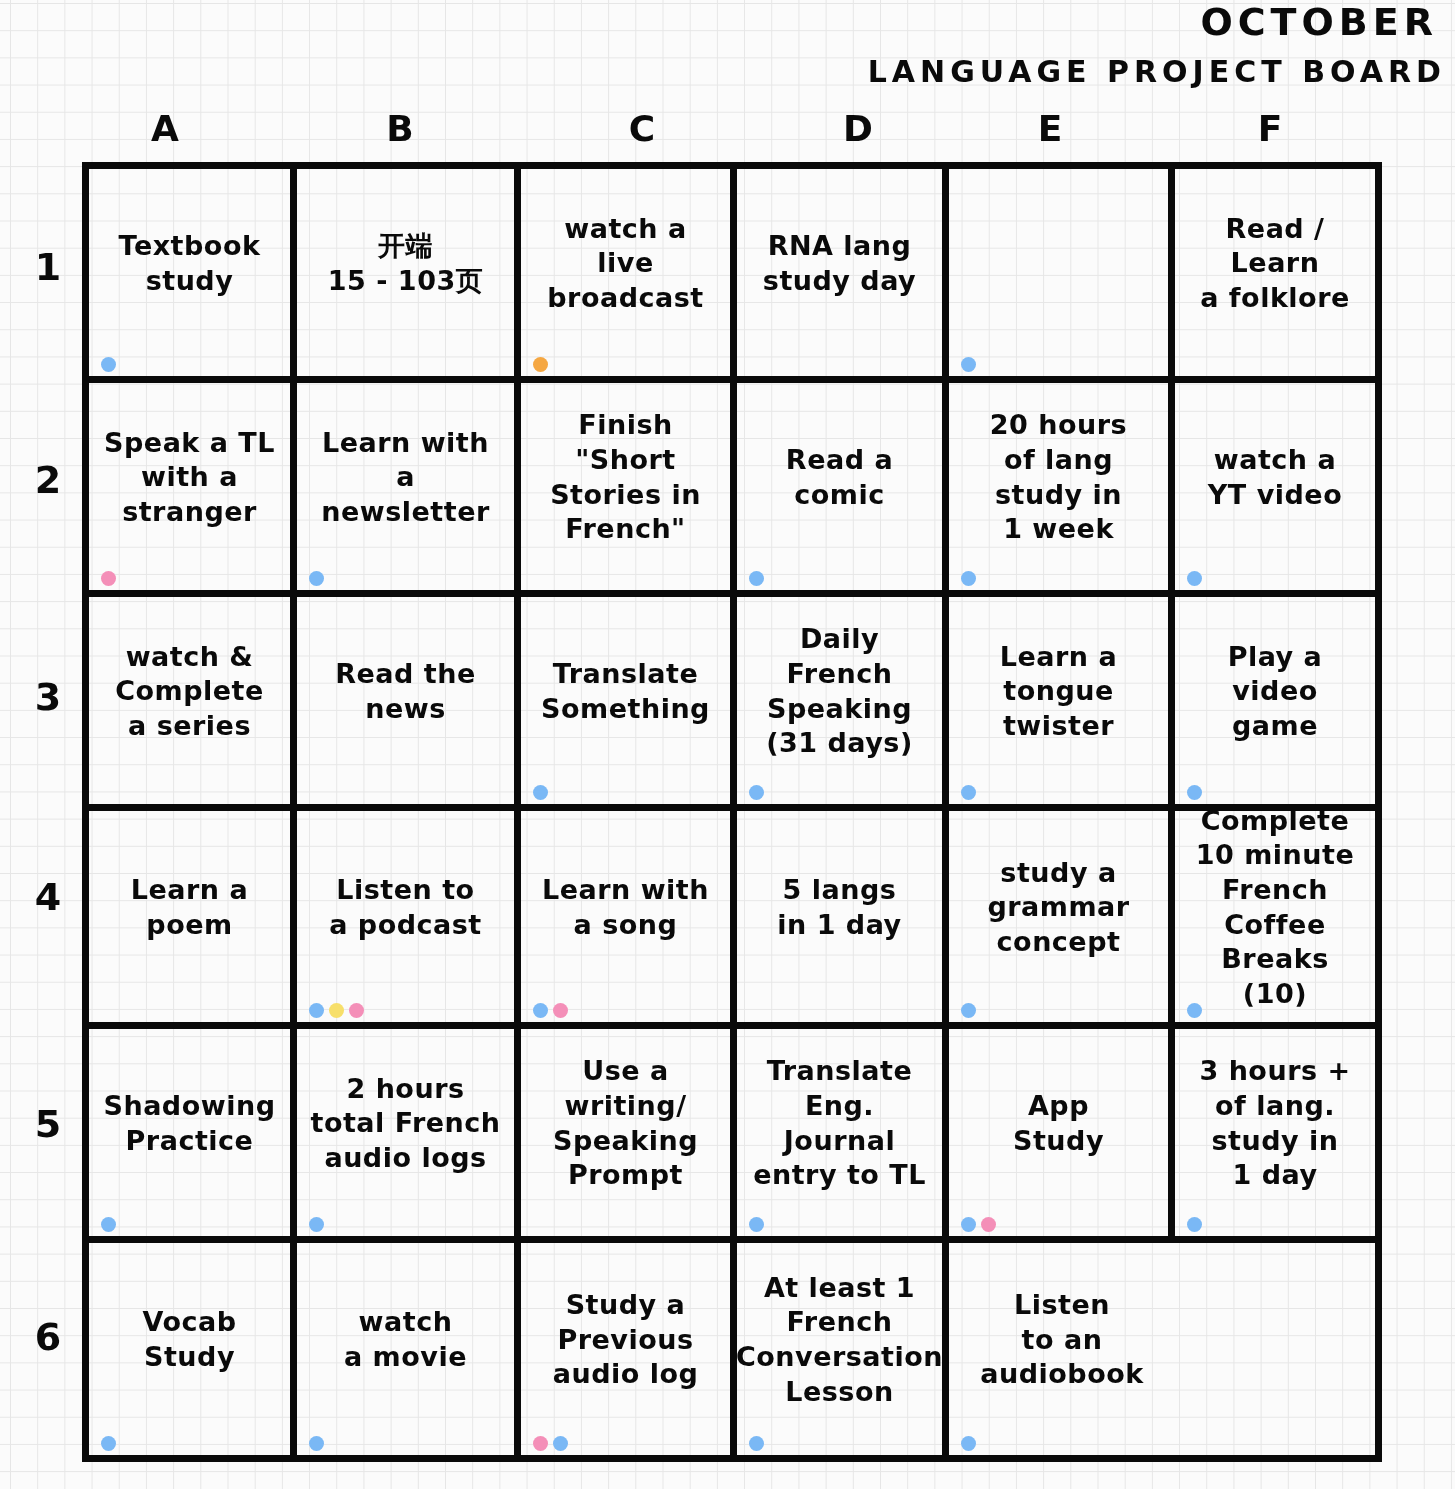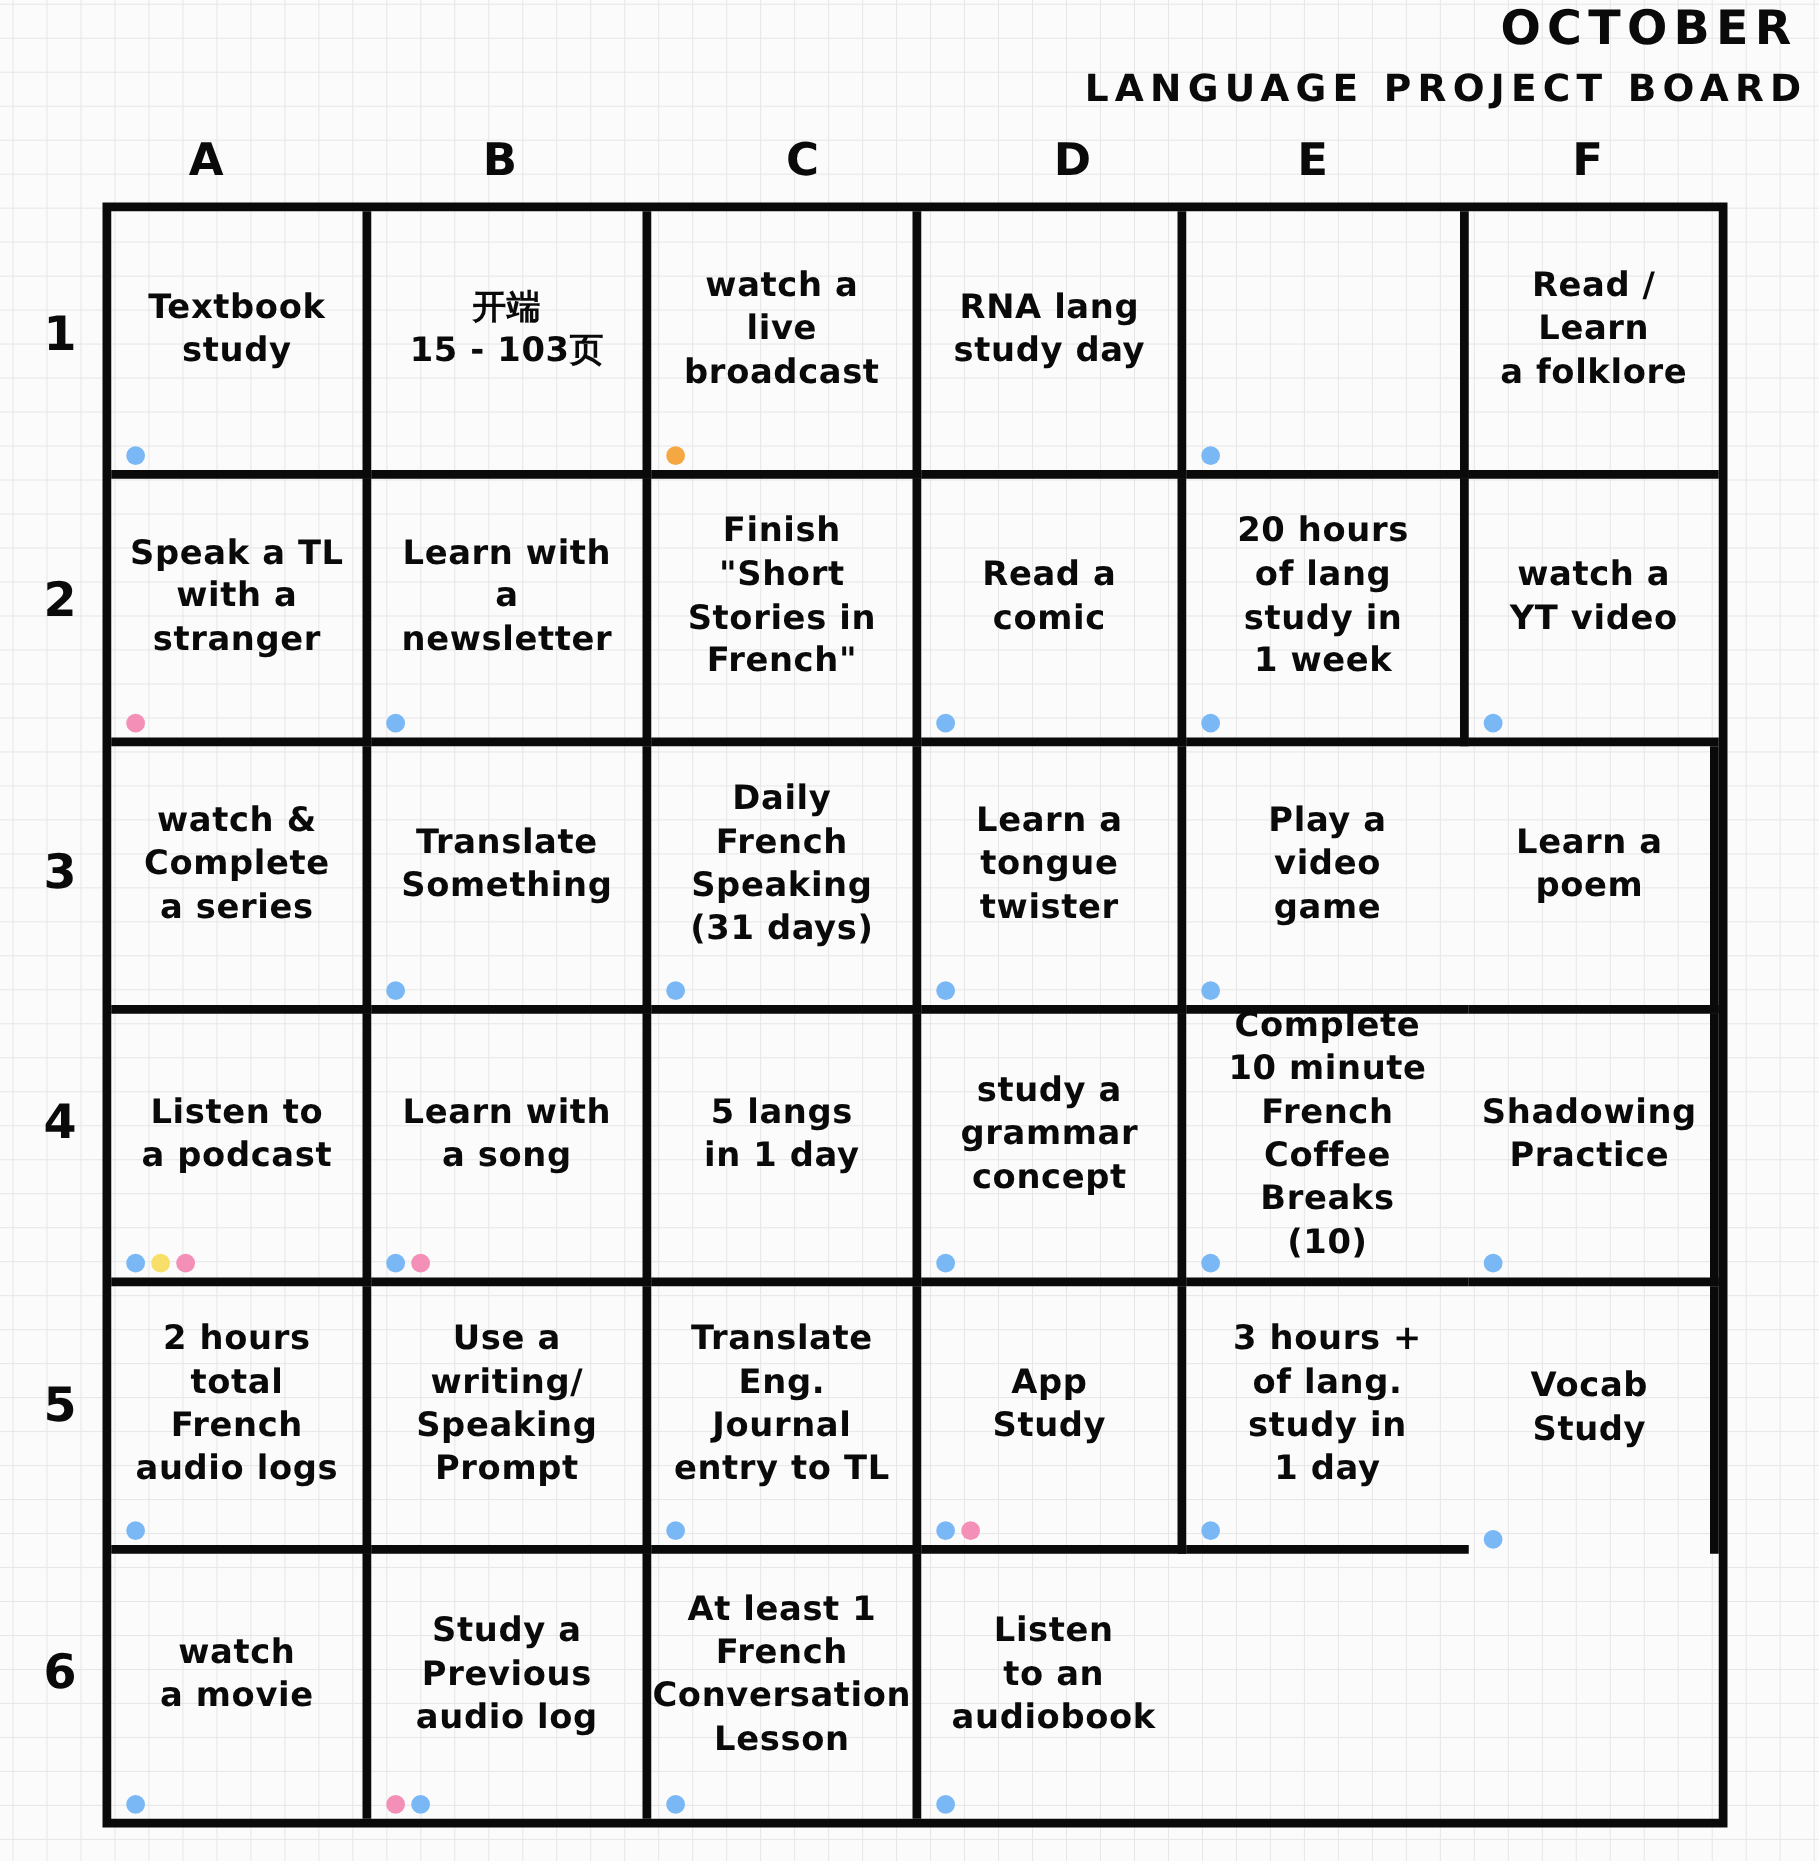--- a/index.html
+++ b/index.html
@@ -150,20 +150,25 @@
         <span class="dot" style="background: rgb(122, 184, 245);"></span>
       </div>
     </div>
     <div class="cell">
       <div class="cell-text">watch &amp;
 Complete
 a series</div>
       <div class="dots"></div>
     </div>
     <div class="cell">
+      <div class="cell-text">Read the
+news</div>
+      <div class="dots"></div>
+    </div>
+    <div class="cell">
       <div class="cell-text">Translate
 Something</div>
       <div class="dots">
         <span class="dot" style="background: rgb(122, 184, 245);"></span>
       </div>
     </div>
     <div class="cell">
       <div class="cell-text">Daily French
 Speaking
 (31 days)</div>

